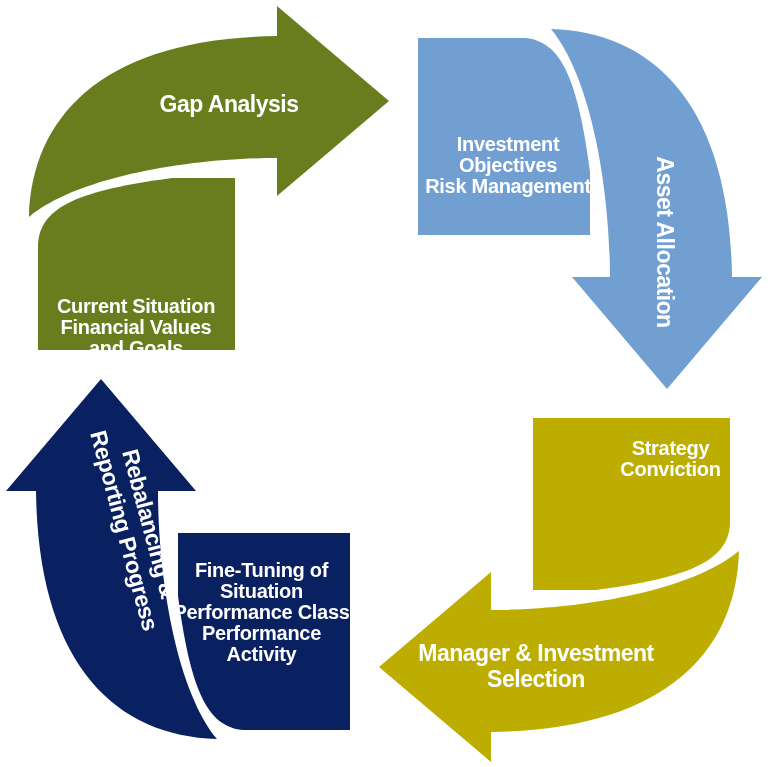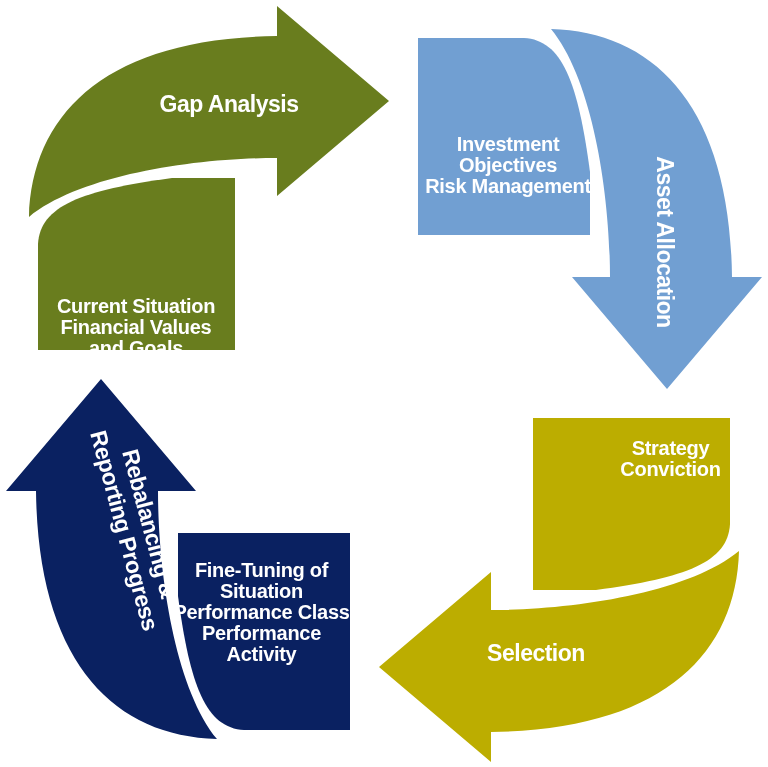--- a/index.html
+++ b/index.html
@@ -53,20 +53,21 @@
   </div>
 
   <div class="label lg rot90" style="left:555px;top:228px;width:220px;height:28px;line-height:28px;">Asset Allocation</div>
 
   <div class="label sm" style="left:550px;top:438px;width:193px;margin-left:24px;">
     <div>Strategy</div>
     <div>Conviction</div>
   </div>
 
   <div class="label lg" style="left:386px;top:640px;width:300px;">
+    <div>Manager &amp; Investment</div>
     <div>Selection</div>
   </div>
 
   <div class="label sm" style="left:173px;top:560px;width:177px;">
     <div>Fine-Tuning of</div>
     <div>Situation</div>
     <div>Performance Class</div>
     <div>Performance Activity</div>
   </div>
 

